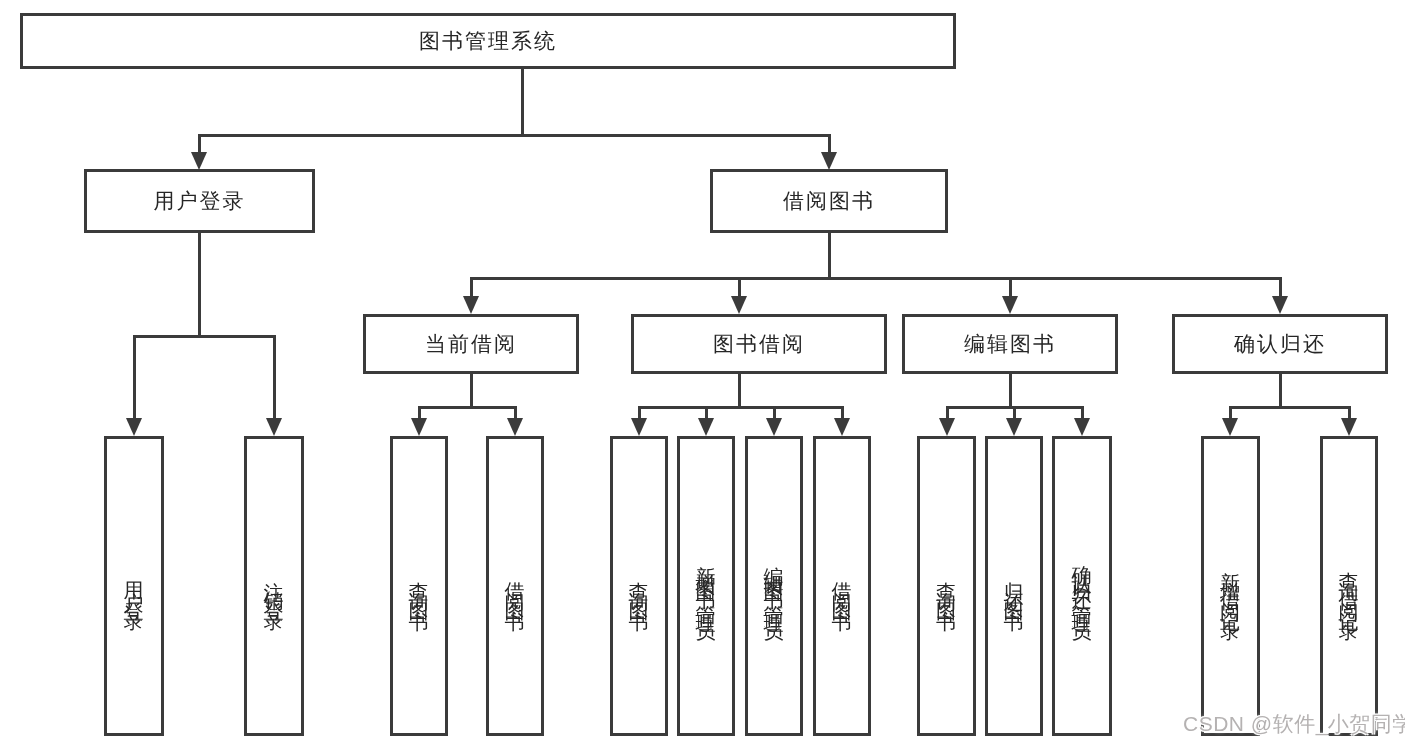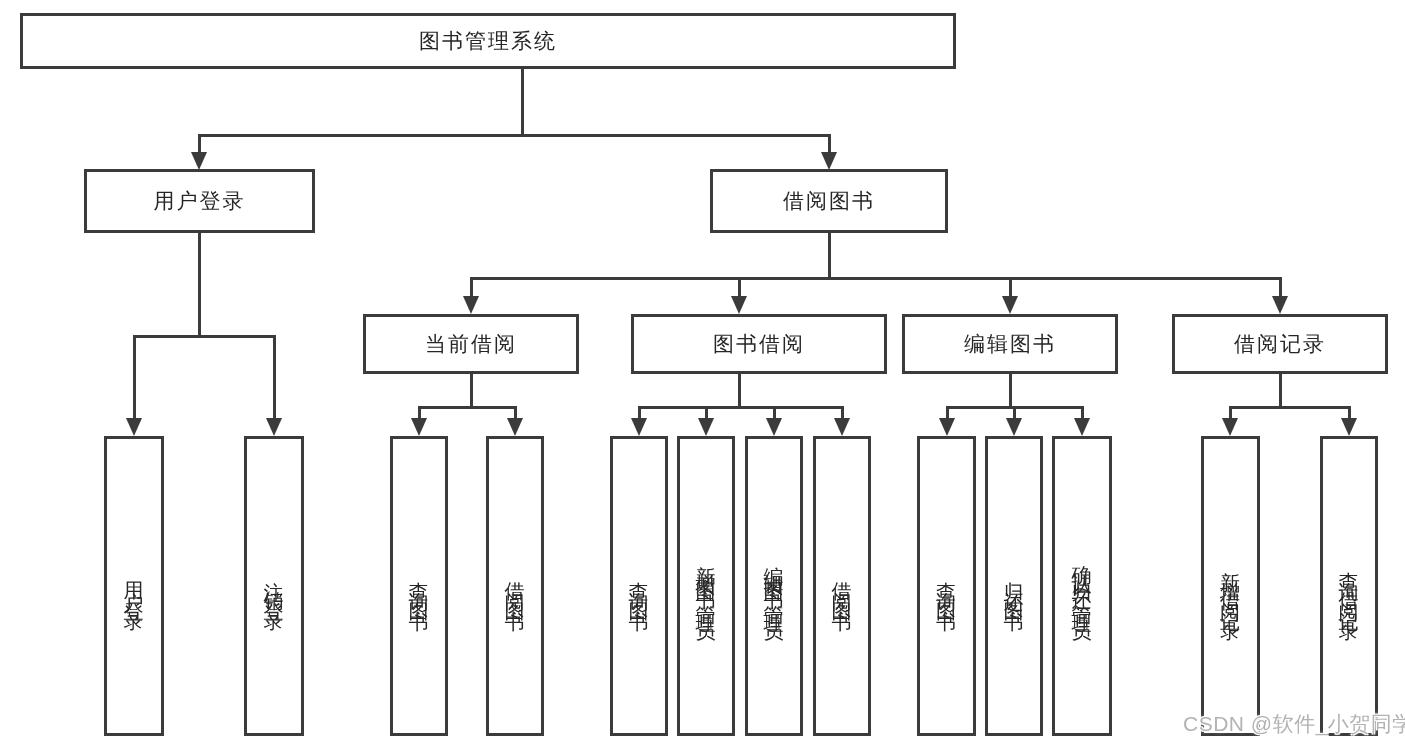--- a/index.html
+++ b/index.html
@@ -60,21 +60,21 @@
 <div id="stage">
 
   <div class="node" style="left:20px;top:13px;width:936px;height:56px">图书管理系统</div>
 
   <div class="node" style="left:84px;top:169px;width:231px;height:64px">用户登录</div>
   <div class="node" style="left:710px;top:169px;width:238px;height:64px">借阅图书</div>
 
   <div class="node" style="left:363px;top:314px;width:216px;height:60px">当前借阅</div>
   <div class="node" style="left:631px;top:314px;width:256px;height:60px">图书借阅</div>
   <div class="node" style="left:902px;top:314px;width:216px;height:60px">编辑图书</div>
-  <div class="node" style="left:1172px;top:314px;width:216px;height:60px">借阅记录</div>
+  <div class="node" style="left:1172px;top:314px;width:216px;height:60px">确认归还</div>
 
   <div class="vnode" style="left:104px;top:436px;width:60px;height:300px">用户登录</div>
   <div class="vnode" style="left:244px;top:436px;width:60px;height:300px">注销登录</div>
 
   <div class="vnode" style="left:390px;top:436px;width:58px;height:300px">查询图书</div>
   <div class="vnode" style="left:486px;top:436px;width:58px;height:300px">借阅图书</div>
 
   <div class="vnode" style="left:610px;top:436px;width:58px;height:300px">查询图书</div>
   <div class="vnode" style="left:677px;top:436px;width:58px;height:300px;letter-spacing:8px">新增图书（管理员）</div>
   <div class="vnode" style="left:745px;top:436px;width:58px;height:300px;letter-spacing:8px">编辑图书（管理员）</div>

